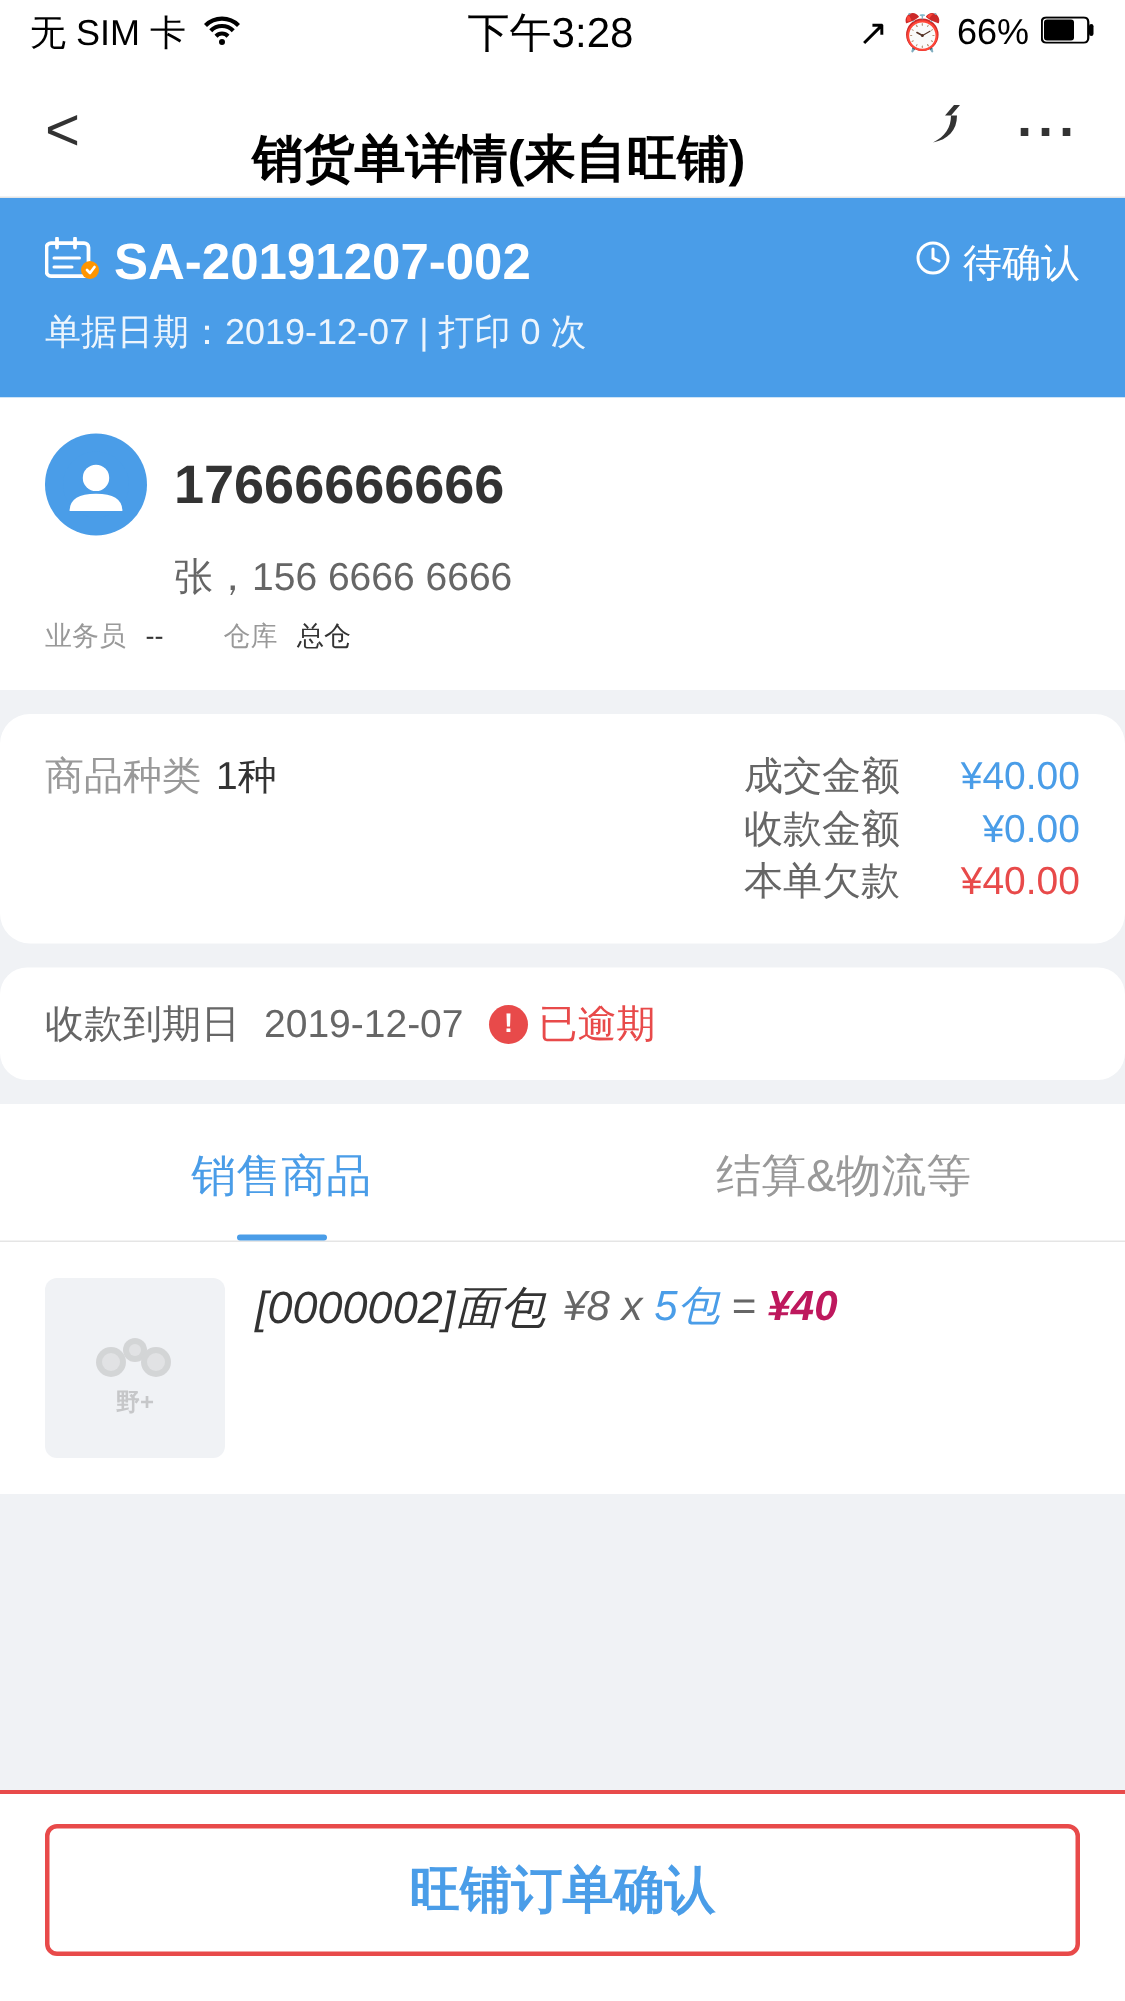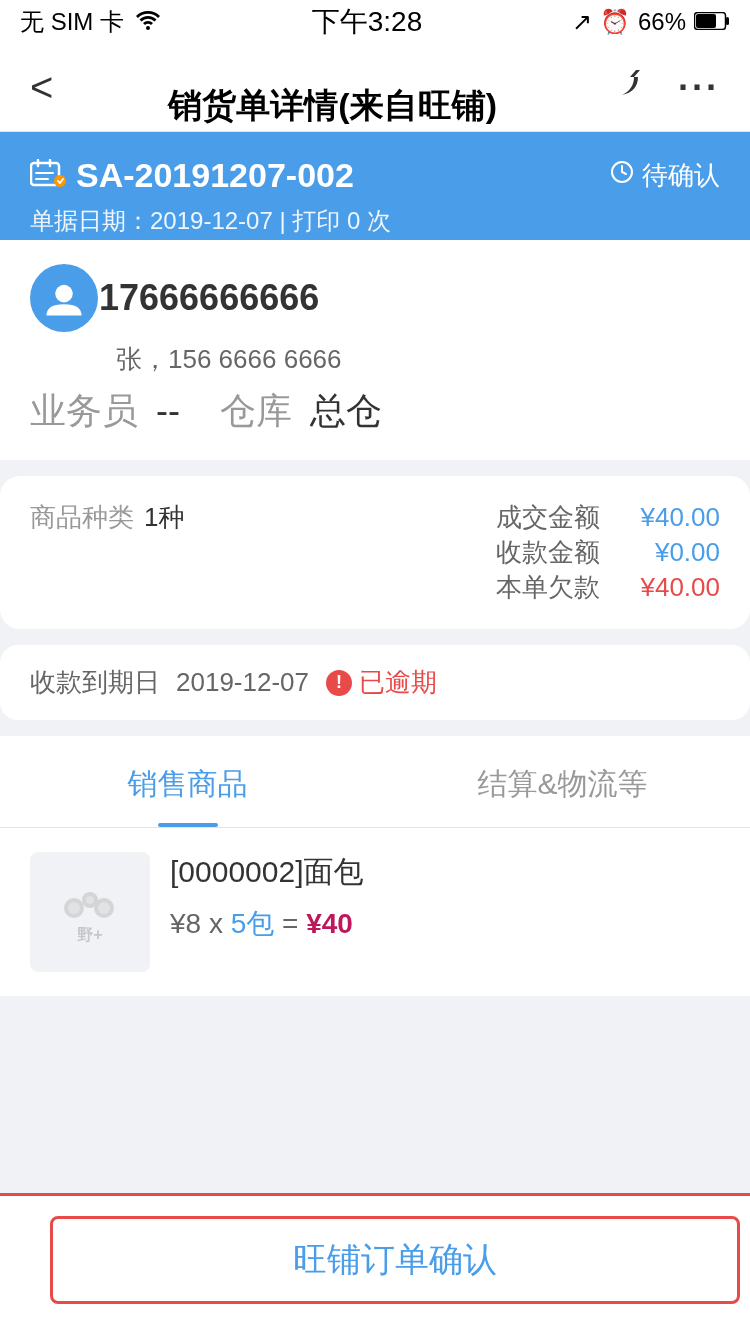--- a/index.html
+++ b/index.html
@@ -45,21 +45,21 @@
       font-size: 34px;
       font-weight: 600;
       color: #000;
       margin-top: 37px;
     }
     .nav-icons { display: flex; align-items: center; gap: 30px; }
 
     
     .header-card {
       background: #4a9de8;
-      padding: 24px 30px 3px;
+      padding: 24px 30px 28px;
       margin-bottom: 0;
     }
     .header-card-top {
       display: flex;
       align-items: center;
       justify-content: space-between;
       margin-bottom: 10px;
     }
     .order-id {
       font-size: 34px;
@@ -92,21 +92,21 @@
       background: #fff;
       padding: 24px 30px;
       display: flex;
       flex-direction: column;
       gap: 10px;
       margin-bottom: 16px;
     }
     .customer-row {
       display: flex;
       align-items: center;
-      gap: 1px;
+      gap: 18px;
     }
     .avatar {
       width: 68px;
       height: 68px;
       border-radius: 50%;
       background: #4a9de8;
       display: flex;
       align-items: center;
       justify-content: center;
       flex-shrink: 0;
@@ -120,21 +120,21 @@
     .customer-name {
       font-size: 26px;
       color: #666;
       padding-left: 86px;
     }
     .customer-info-row {
       display: flex;
       align-items: center;
       gap: 40px;
       padding-left: 0;
-      font-size: 36px;
+      font-size: 18px;
       color: #666;
     }
     .info-label { color: #999; }
     .info-value { color: #333; margin-left: 8px; }
 
     
     .summary-section {
       background: #fff;
       padding: 24px 30px;
       margin-bottom: 16px;
@@ -241,22 +241,23 @@
       flex-shrink: 0;
       display: flex;
       align-items: center;
       justify-content: center;
       overflow: hidden;
     }
     .product-thumb svg { width: 80px; height: 80px; opacity: 0.4; }
     .product-info {
       flex: 1;
       display: flex;
-      flex-direction: column;
+      flex-direction: row;
       gap: 12px;
+      font-style: italic;
     }
     .product-name {
       font-size: 30px;
       color: #333;
       font-weight: 500;
     }
     .product-price {
       font-size: 28px;
       color: #666;
     }
@@ -280,26 +281,25 @@
       border-top: 3px solid #e84a4a;
     }
     .confirm-btn {
       width: 100%;
       height: 88px;
       border: 3px solid #e84a4a;
       border-radius: 8px;
       background: #fff;
       color: #4a9de8;
       font-size: 34px;
-      font-weight: 400;
+      font-weight: 700;
       cursor: pointer;
       display: flex;
       align-items: center;
       justify-content: center;
-      margin-left: 20px;
     }
   </style>
 </head>
 <body>
 
 <div class="status-bar">
   <div class="status-bar-left">
     <span>无 SIM 卡</span>
     <span>
       <svg width="28" height="22" viewBox="0 0 28 22">

